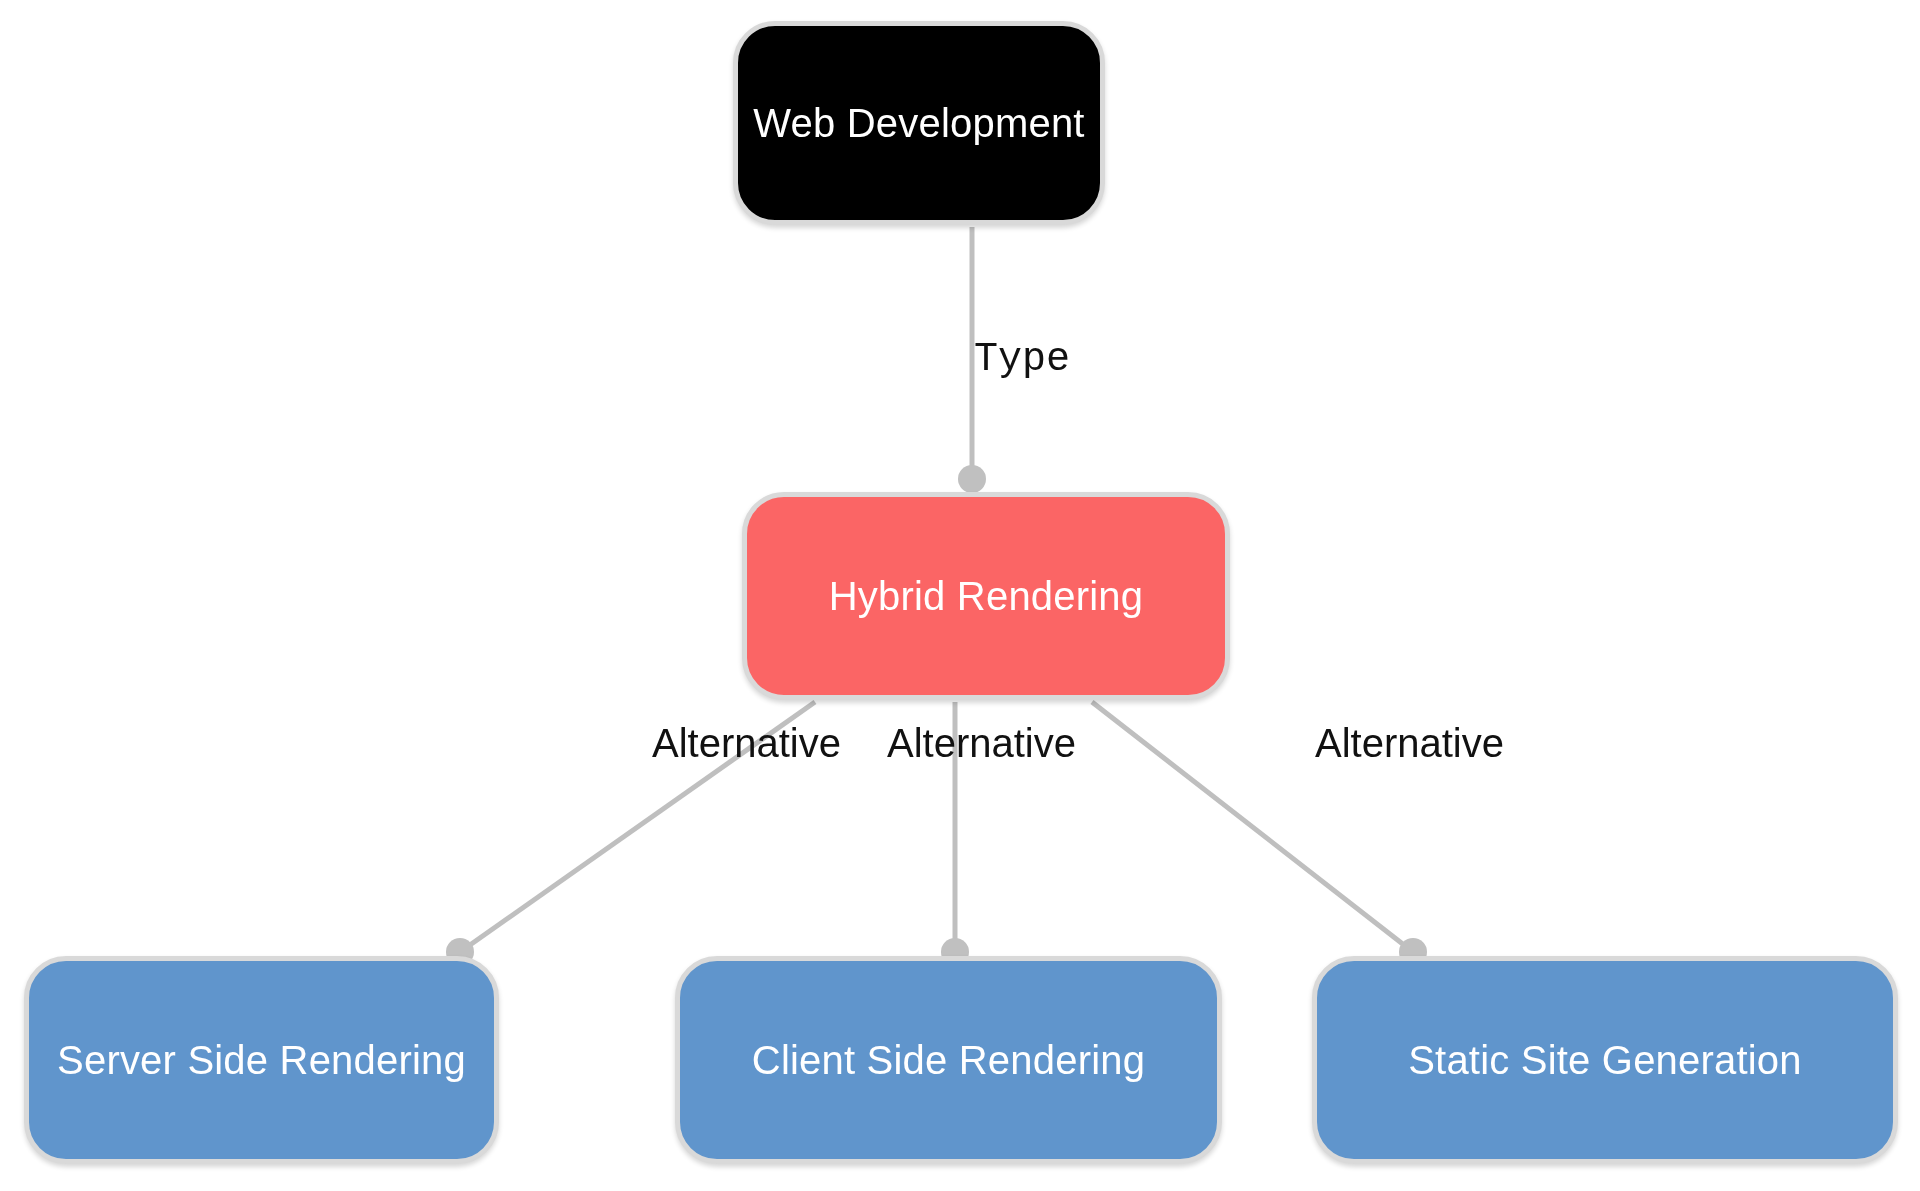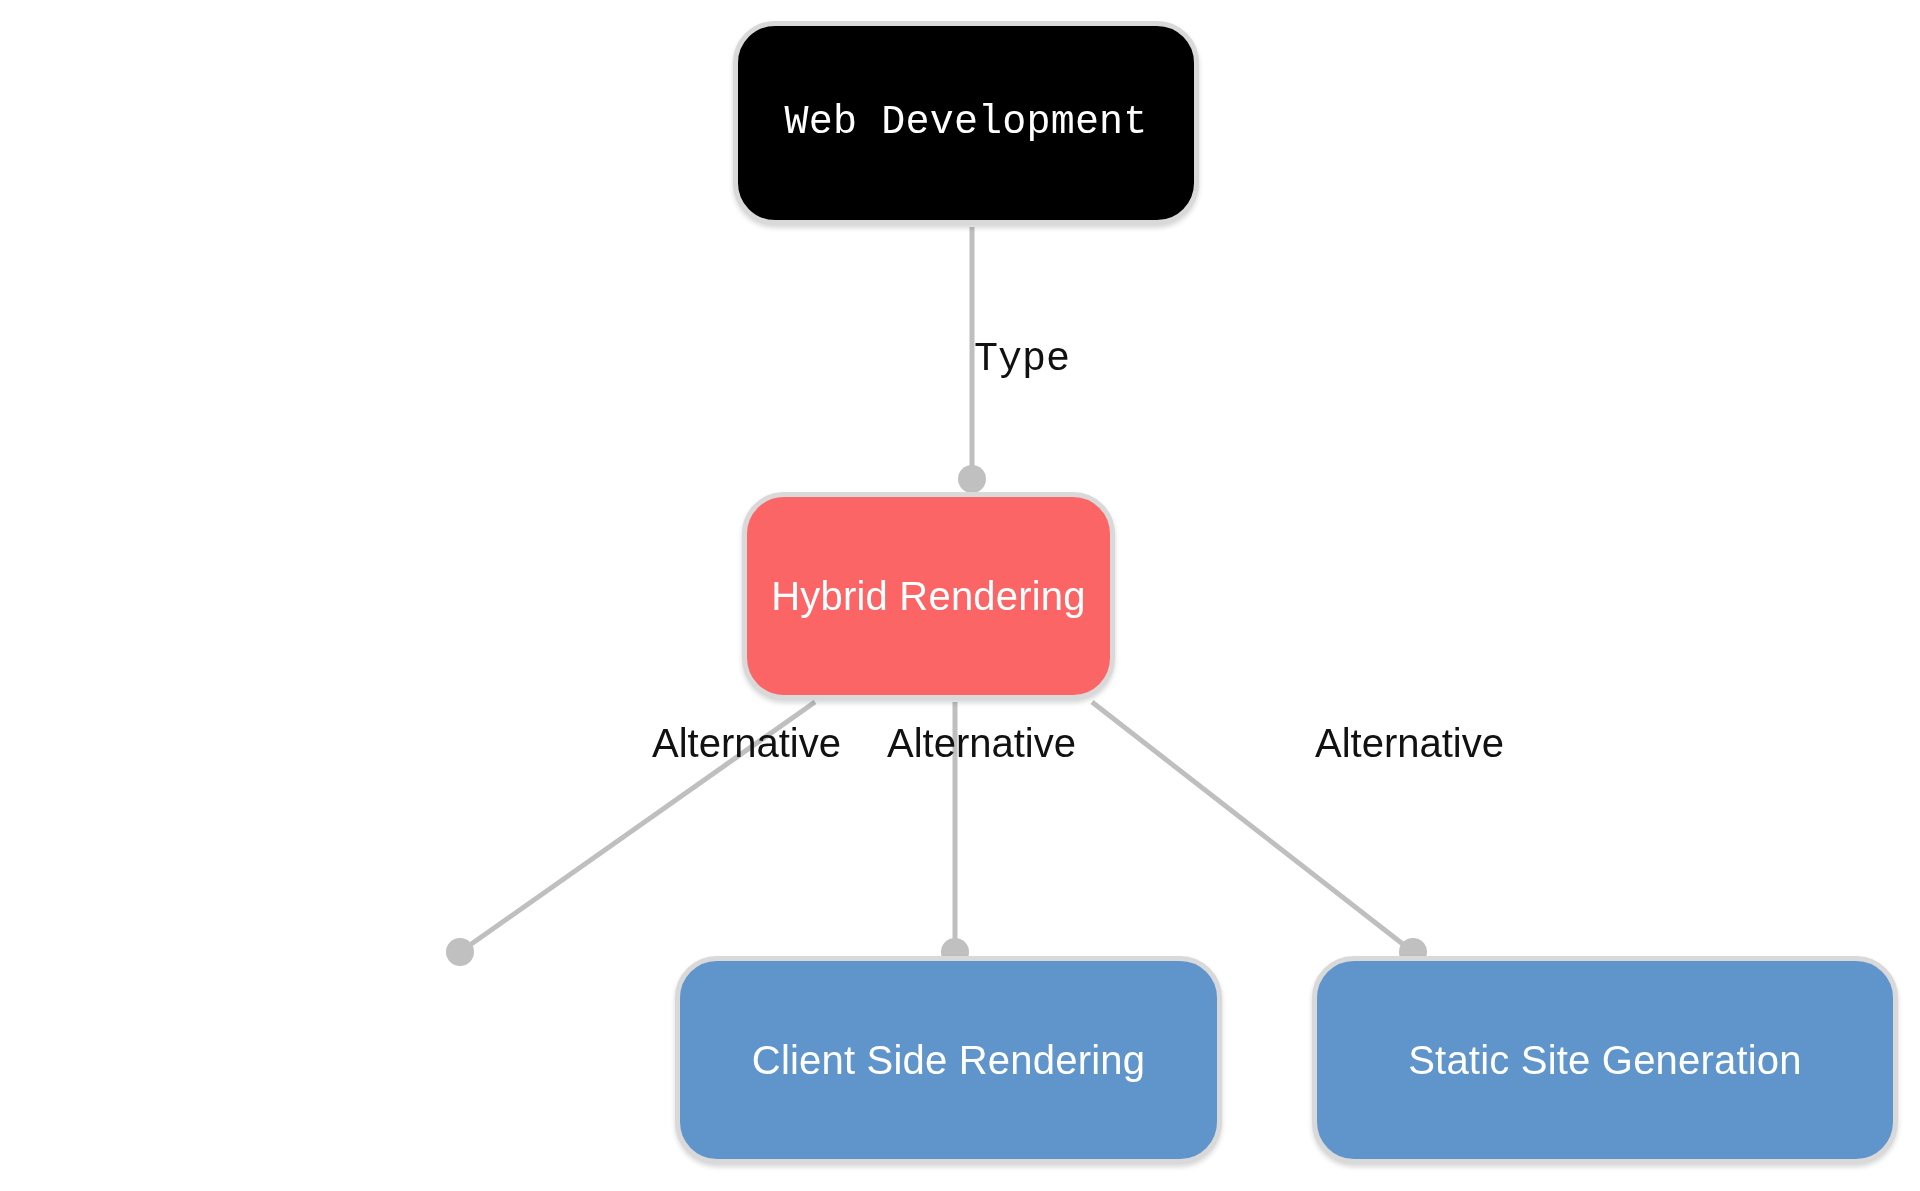--- a/index.html
+++ b/index.html
@@ -78,28 +78,31 @@
       <circle cx="460" cy="952" r="14" fill="#c0c0c0"></circle>
       <circle cx="955" cy="952" r="14" fill="#c0c0c0"></circle>
       <circle cx="1413" cy="952" r="14" fill="#c0c0c0"></circle>
     </svg>
 
   <div class="edge-label" style="left: 974px; top: 340px; font-family: Liberation Mono, monospace;">Type</div>
   <div class="edge-label" style="left: 652px; top: 723px;">Alternative</div>
   <div class="edge-label" style="left: 887px; top: 723px;">Alternative</div>
   <div class="edge-label" style="left: 1315px; top: 723px;">Alternative</div>
 
-  <div class="node root" style="left: 733px; top: 21px; width: 466px; height: 204px; font-family: Liberation Mono, monospace;">
+  <div class="node root" style="left: 733px; top: 21px; width: 372px; height: 204px;">
     <span class="node-label">Web Development</span>
   </div>
 
-  <div class="node accent" style="left: 742px; top: 492px; width: 373px; height: 208px;">
+  <div class="node accent" style="left: 742px; top: 492px; width: 488px; height: 208px;">
     <span class="node-label">Hybrid Rendering</span>
   </div>
 
+  <div class="node leaf" style="left: 24px; top: 956px; width: 475px; height: 208px;">
+    <span class="node-label">Server Side Rendering</span>
+  </div>
 
   <div class="node leaf" style="left: 675px; top: 956px; width: 547px; height: 208px; text-align: right;">
     <span class="node-label">Client Side Rendering</span>
   </div>
 
   <div class="node leaf" style="left: 1312px; top: 956px; width: 586px; height: 208px;">
     <span class="node-label">Static Site Generation</span>
   </div>
 
 </div>

